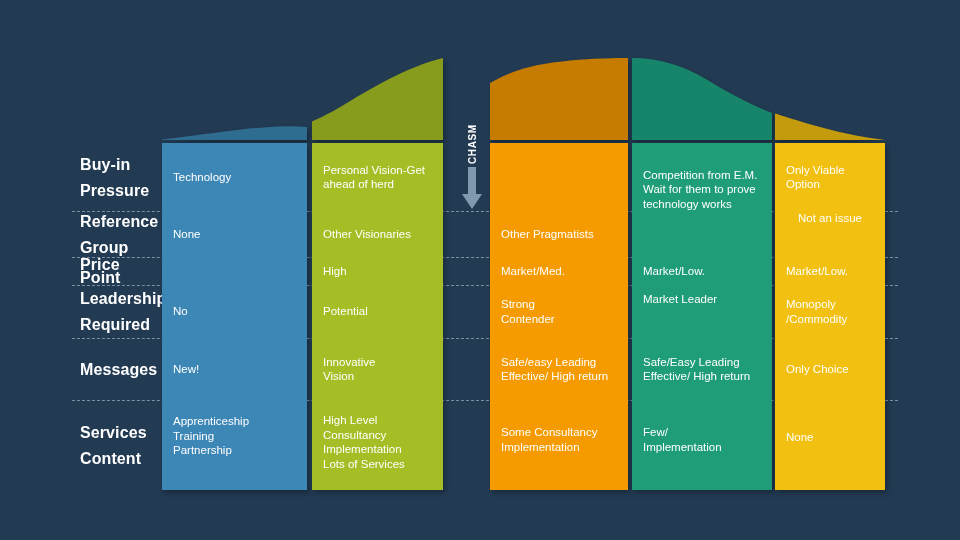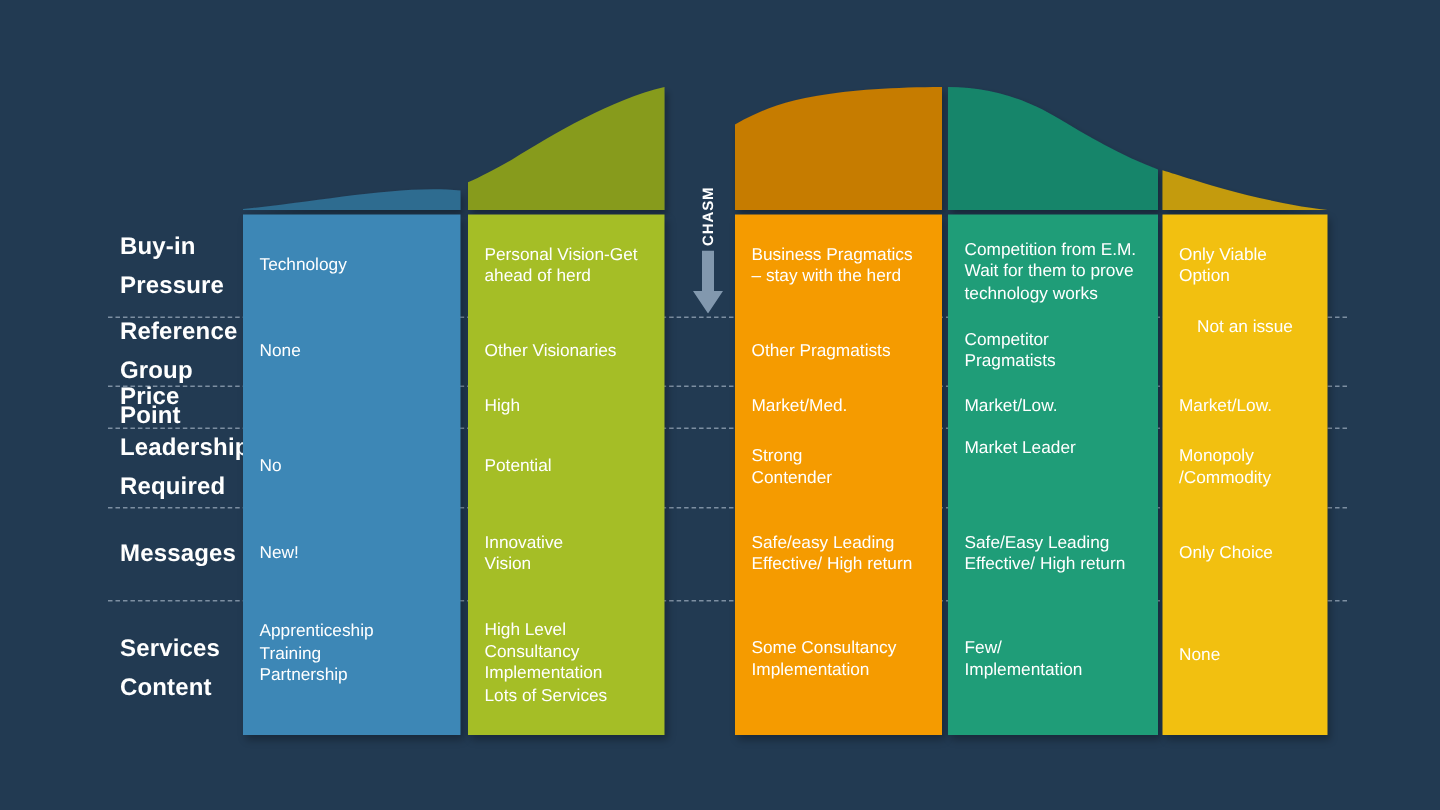--- a/index.html
+++ b/index.html
@@ -167,46 +167,40 @@
     </div>
     <div class="cell" style="top:195px;height:62px;">
       <span class="txt"><span>Innovative</span><br><span>Vision</span></span>
     </div>
     <div class="cell" style="top:257px;height:90px;align-items:flex-start;padding-top:13px;">
       <span class="txt"><span>High Level</span><br><span>Consultancy</span><br><span>Implementation</span><br><span>Lots of Services</span></span>
     </div>
   </div>
 
   <div class="col" style="left:490px;width:138px;background:#f59b00;">
-    <div class="cell" style="top:0px;height:68px;">
-      <span class="txt"><span>Business Pragmatics</span><br><span>– stay with the herd</span></span>
-    </div>
     <div class="cell" style="top:68px;height:46px;">
       <span class="txt"><span>Other Pragmatists</span></span>
     </div>
     <div class="cell" style="top:114px;height:28px;">
       <span class="txt"><span>Market/Med.</span></span>
     </div>
     <div class="cell" style="top:142px;height:53px;">
       <span class="txt"><span>Strong</span><br><span>Contender</span></span>
     </div>
     <div class="cell" style="top:195px;height:62px;">
       <span class="txt"><span>Safe/easy Leading</span><br><span>Effective/ High return</span></span>
     </div>
     <div class="cell" style="top:257px;height:90px;align-items:flex-start;padding-top:25px;">
       <span class="txt"><span>Some Consultancy</span><br><span>Implementation</span></span>
     </div>
   </div>
 
   <div class="col" style="left:632px;width:140px;background:#1f9d78;">
-    <div class="cell" style="top:0px;height:68px;align-items:center;padding-top:9px;">
+    <div class="cell" style="top:0px;height:68px;align-items:flex-end;padding-top:9px;">
       <span class="txt"><span>Competition from E.M.</span><br><span>Wait for them to prove</span><br><span>technology works</span></span>
-    </div>
-    <div class="cell" style="top:68px;height:46px;">
-      <span class="txt"><span>Competitor</span><br><span>Pragmatists</span></span>
     </div>
     <div class="cell" style="top:114px;height:28px;">
       <span class="txt"><span>Market/Low.</span></span>
     </div>
     <div class="cell" style="top:130px;height:53px;">
       <span class="txt"><span>Market Leader</span></span>
     </div>
     <div class="cell" style="top:195px;height:62px;">
       <span class="txt"><span>Safe/Easy Leading</span><br><span>Effective/ High return</span></span>
     </div>

